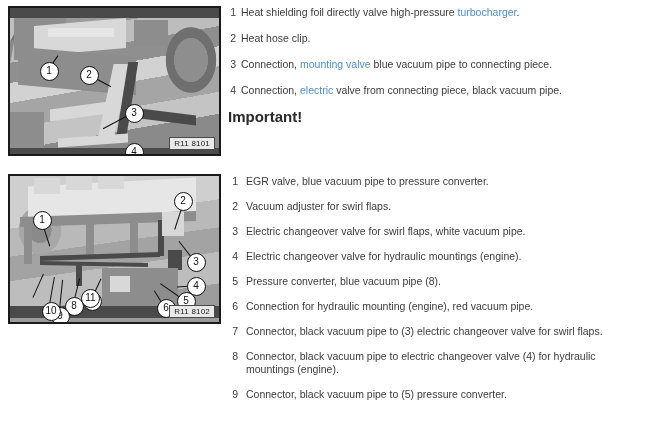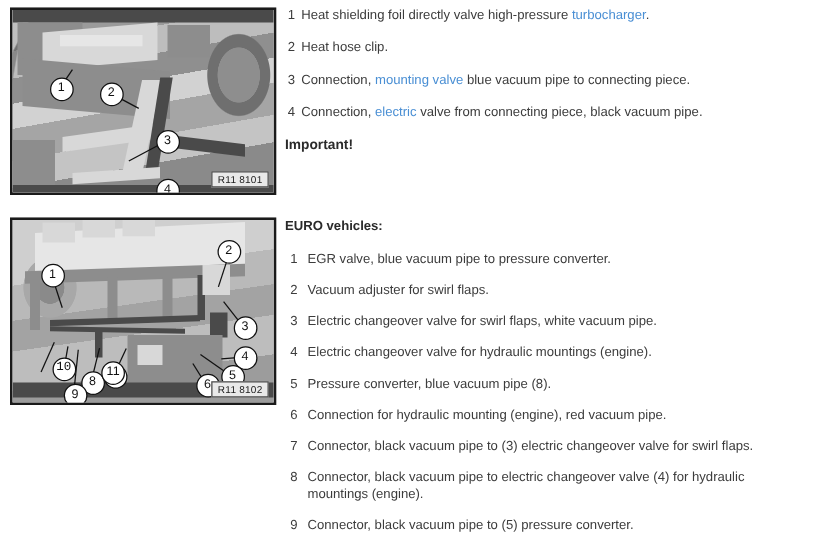--- a/index.html
+++ b/index.html
@@ -138,21 +138,21 @@
 
   .list-a .item { margin-bottom: 13px; }
   .list-b .item { margin-bottom: 12px; }
 
   a.link, .link {
     color: #4a8fd4;
     text-decoration: none;
   }
 
   .important-head {
-    font-size: 11px;
+    font-size: 15px;
     line-height: 13px;
     font-weight: bold;
     color: #2a2a2a;
     margin-top: 2px;
   }
   .important-body {
     font-size: 10.5px;
     line-height: 13px;
     color: #3c3c3c;
     margin-top: 3px;
@@ -239,21 +239,21 @@
 
       <div class="callout" style="left:31px;  top:43px;">1</div>
       <div class="callout" style="left:172px; top:24px;">2</div>
       <div class="callout" style="left:185px; top:85px;">3</div>
       <div class="callout" style="left:185px; top:109px;">4</div>
       <div class="callout" style="left:175px; top:124px;">5</div>
       <div class="callout" style="left:155px; top:131px;">6</div>
       <div class="callout" style="left:81px;  top:124px;">7</div>
       <div class="callout" style="left:63px;  top:129px;">8</div>
       <div class="callout" style="left:49px;  top:139px;">9</div>
-      <div class="callout" style="left:40px;  top:118px;font-family:Liberation Mono, monospace;">10</div>
+      <div class="callout" style="left:40px;  top:134px;">10</div>
       <div class="callout" style="left:23px;  top:121px;margin-left:48px;">11</div>
 
       <div class="id-plate">R11 8102</div>
     </div>
   </div>
 
   <div class="right-col">
 
     <div class="list list-a">
 
@@ -274,21 +274,20 @@
 
       <div class="item">
         <span class="num">4</span>
         <span class="txt"><span>Connection, </span><a class="link" href="#">electric</a><span> valve from connecting piece, black vacuum pipe.</span></span>
       </div>
     </div>
 
     <div class="important-head">Important!</div>
 
     <div class="block-2">
-      <div class="section-head">EURO vehicles:</div>
 
       <div class="list list-b">
         <div class="item">
           <span class="num">1</span>
           <span class="txt">EGR valve, blue vacuum pipe to pressure converter.</span>
         </div>
         <div class="item">
           <span class="num">2</span>
           <span class="txt">Vacuum adjuster for swirl flaps.</span>
         </div>

